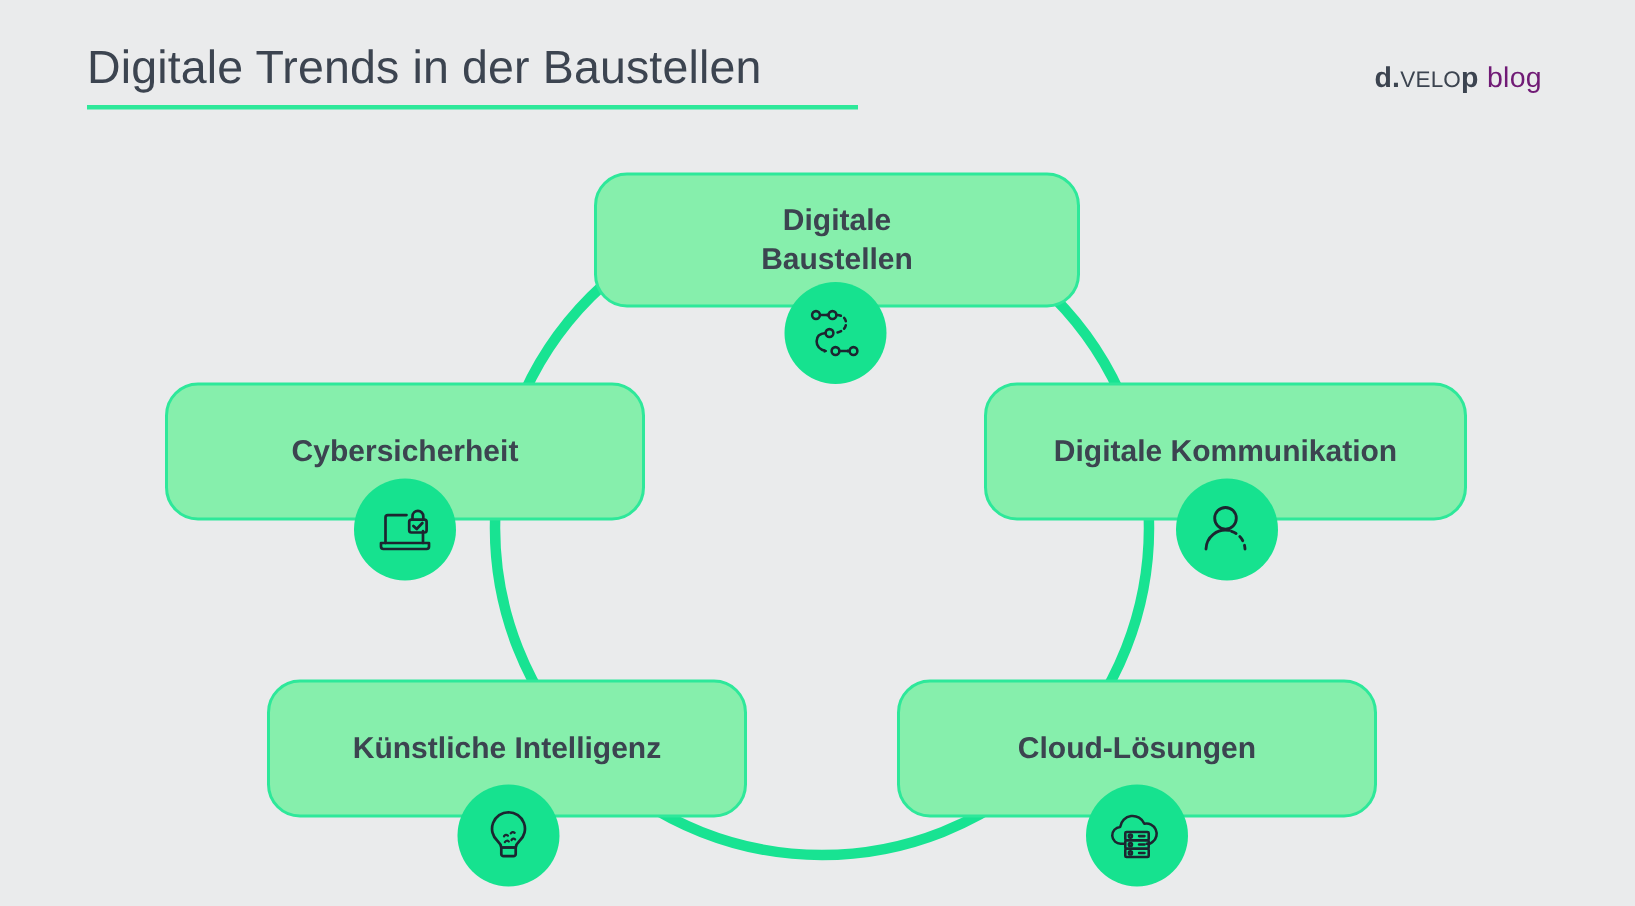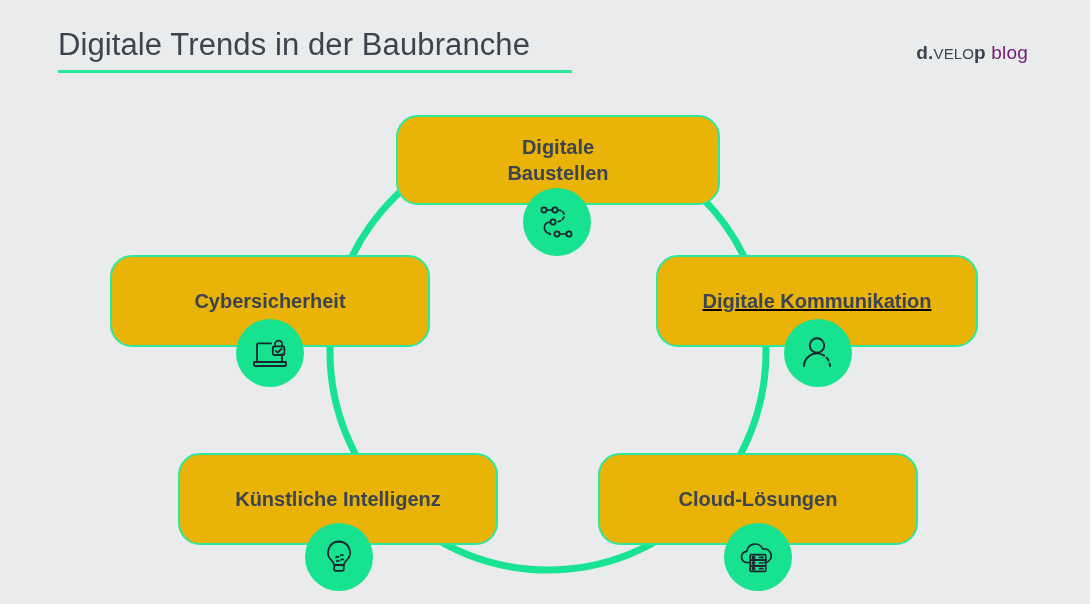--- a/index.html
+++ b/index.html
@@ -74,21 +74,21 @@
   #ring-layer {
     position: absolute;
     top: 0; left: 0;
     width: 1090px;
     height: 604px;
   }
 
   
   .node-card {
     position: absolute;
-    background: #eab308;
+    background: #86efac;
     border: 2px solid #2ee89a;
     border-radius: 22px;
     box-sizing: border-box;
     display: flex;
     align-items: center;
     justify-content: center;
     text-align: center;
   }
   .node-label {
     font-size: 20px;
@@ -113,34 +113,34 @@
     display: block;
   }
 
   
   #card-digitale-baustellen   { left: 396px; top: 115px; width: 324px; height: 90px; }
   #badge-digitale-baustellen  { left: 523px; top: 188px; }
 
   #card-cybersicherheit       { left: 110px; top: 255px; width: 320px; height: 92px; }
   #badge-cybersicherheit      { left: 236px; top: 319px; }
 
-  #card-digitale-kommunikation{ left: 656px; top: 255px; width: 322px; height: 92px; text-decoration: underline; }
+  #card-digitale-kommunikation{ left: 656px; top: 255px; width: 322px; height: 92px; }
   #badge-digitale-kommunikation { left: 784px; top: 319px; }
 
   #card-kuenstliche-intelligenz { left: 178px; top: 453px; width: 320px; height: 92px; }
   #badge-kuenstliche-intelligenz{ left: 305px; top: 523px; }
 
   #card-cloud-loesungen       { left: 598px; top: 453px; width: 320px; height: 92px; justify-content: center; }
   #badge-cloud-loesungen      { left: 724px; top: 523px; }
 </style>
 </head>
 <body>
 
 <div id="header">
-  <div id="page-title">Digitale Trends in der Baubranche</div>
+  <div id="page-title">Digitale Trends in der Baustellen</div>
   <div id="title-underline"></div>
   <div id="brand-logo">
     <span class="brand-strong">d.</span><span class="brand-sc">velo</span><span class="brand-strong">p</span>
     <span class="brand-light">blog</span>
   </div>
 </div>
 
 <div id="diagram">
 
   <svg id="ring-layer" viewBox="0 0 1090 604" width="1090" height="604">

